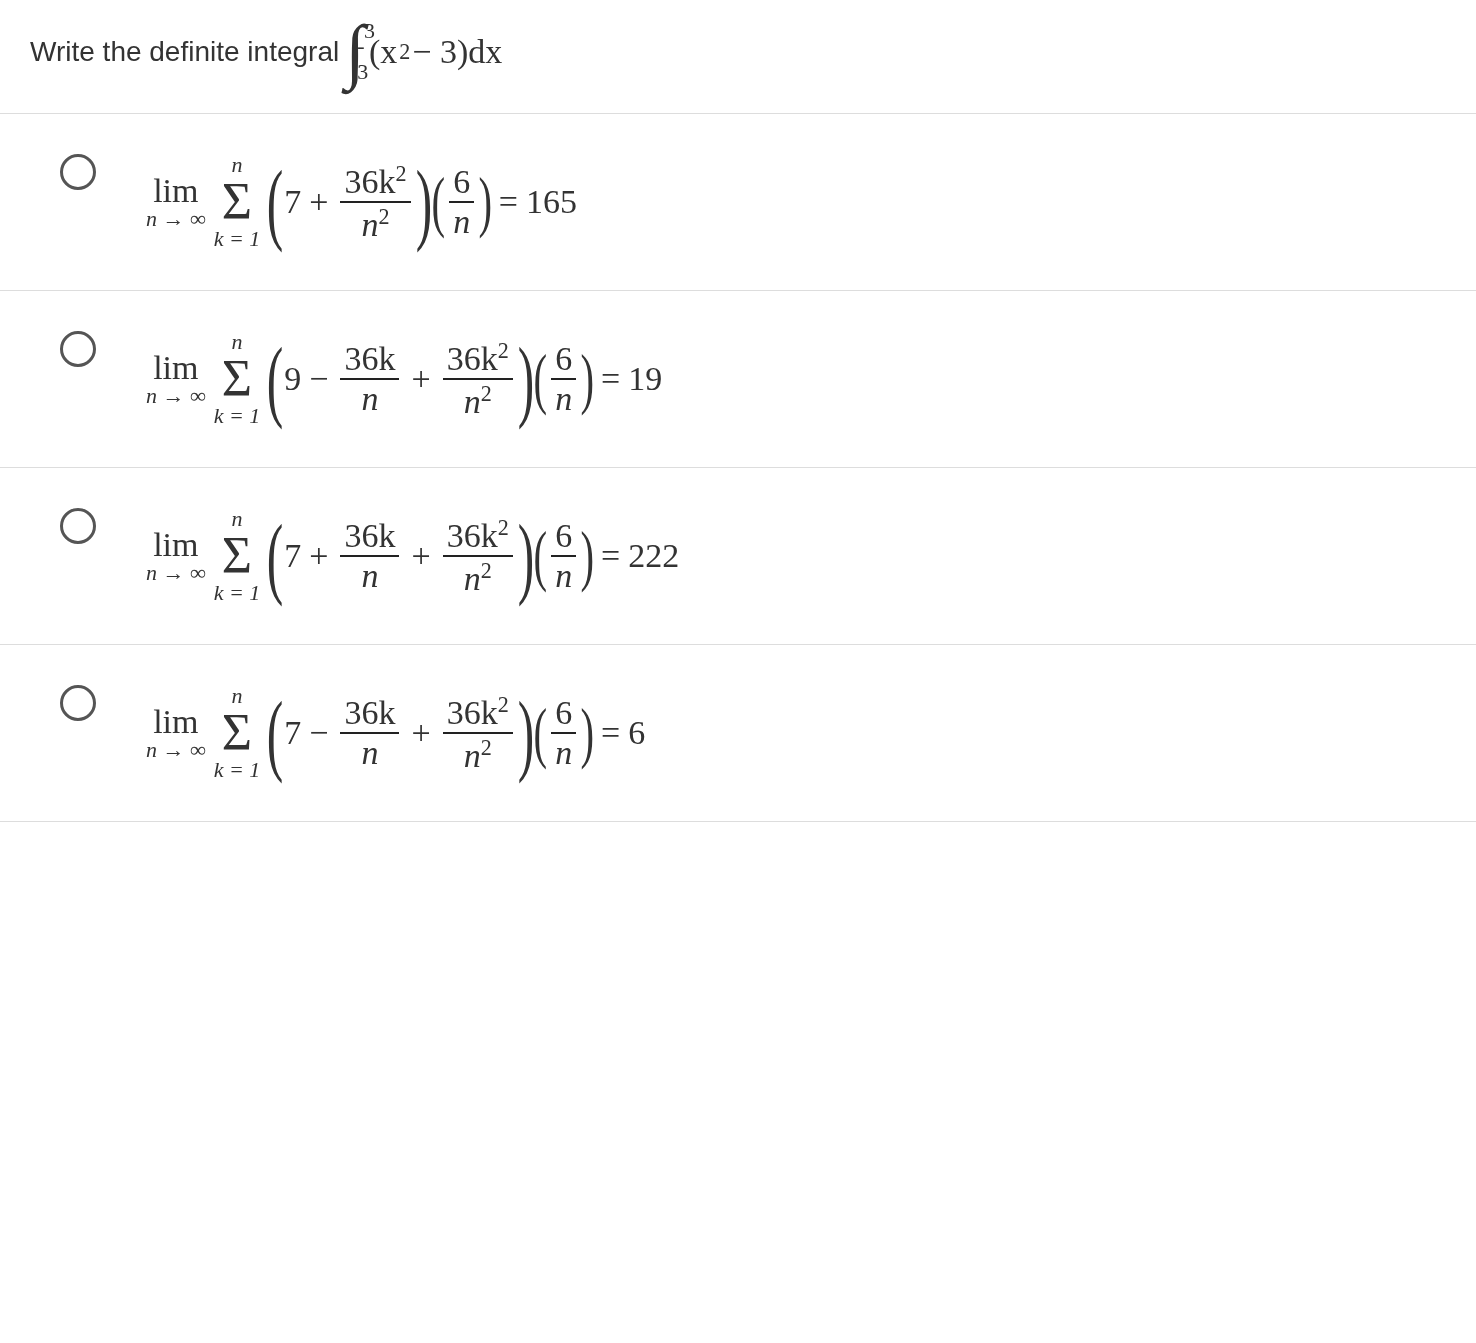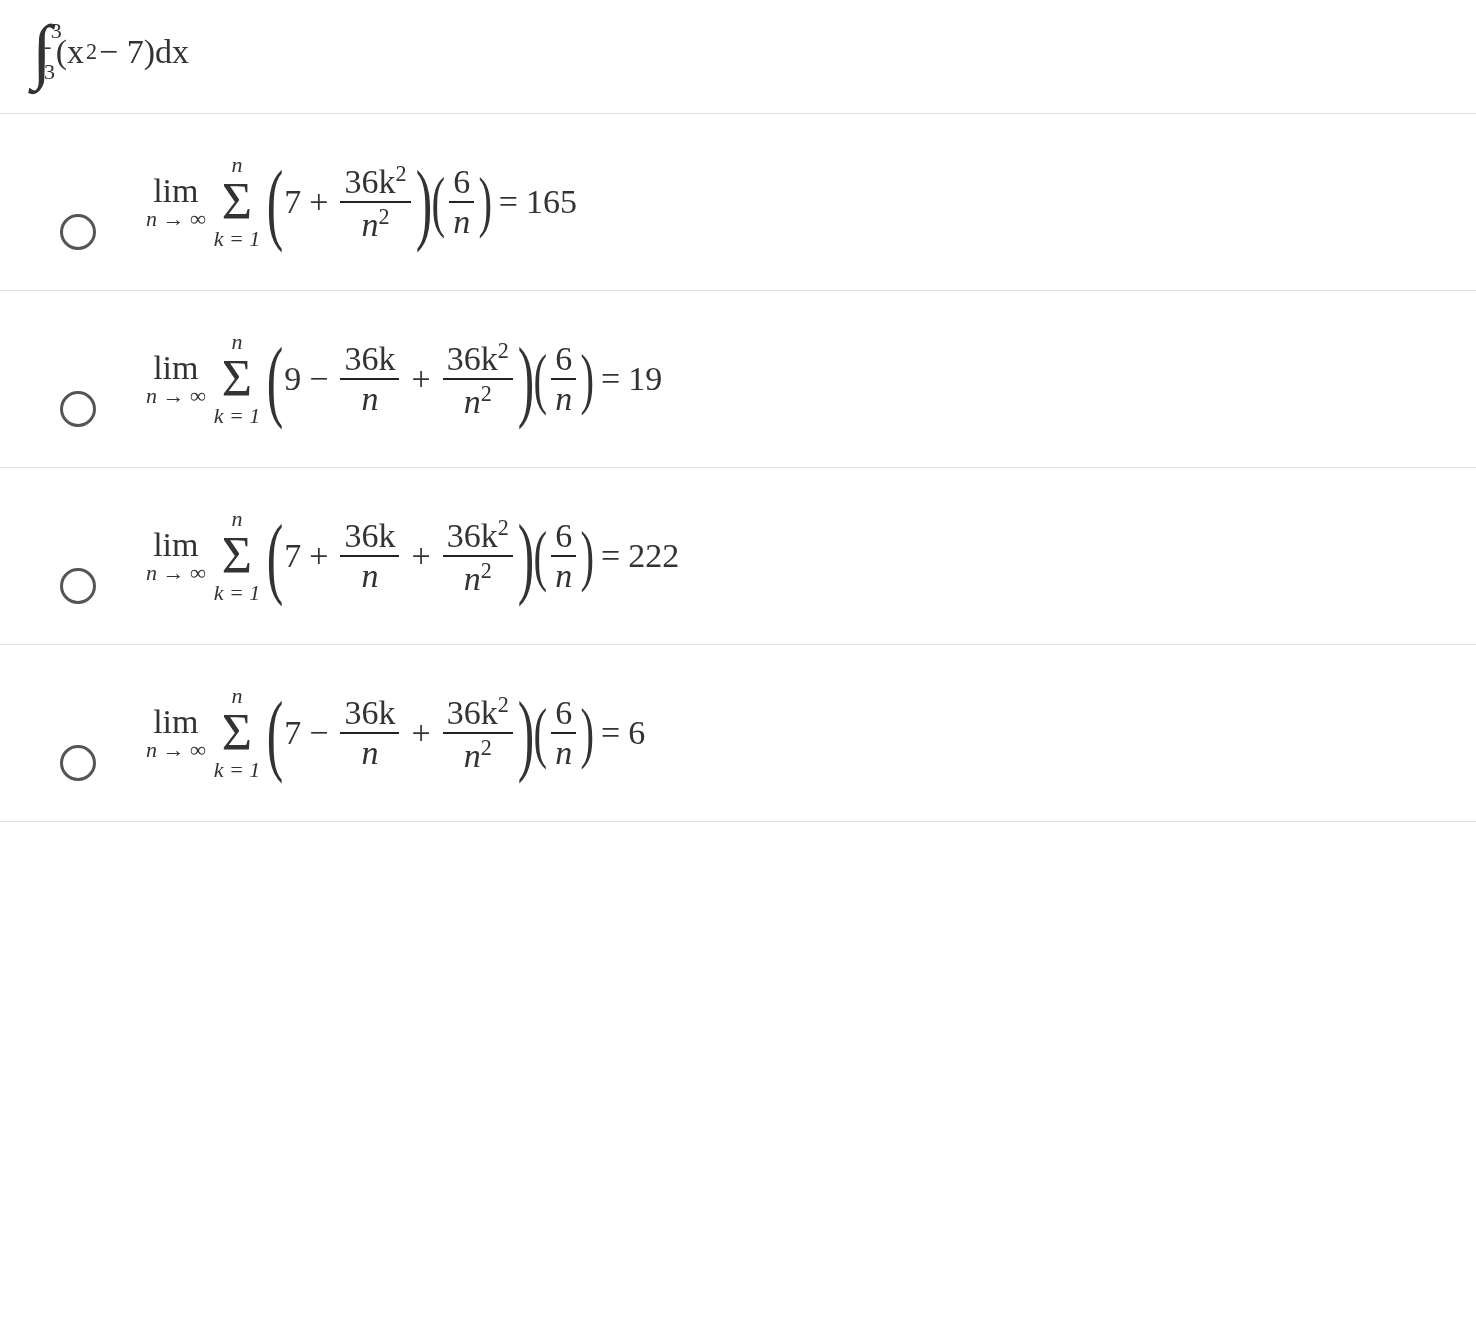--- a/index.html
+++ b/index.html
@@ -14,21 +14,21 @@
   .question {
     padding: 30px 30px 40px 30px;
     border-bottom: 1px solid #ddd;
     display: flex;
     align-items: center;
     flex-wrap: wrap;
     gap: 4px;
   }
   .option-row {
     display: flex;
-    align-items: flex-end;
+    align-items: flex-start;
     padding: 40px 30px 40px 60px;
     border-bottom: 1px solid #ddd;
     gap: 50px;
   }
   .radio {
     width: 30px;
     height: 30px;
     border: 3px solid #555;
     border-radius: 50%;
     flex: 0 0 auto;
@@ -118,29 +118,30 @@
     font-size: 22px;
     font-style: normal;
   }
   .eq { font-style: normal; margin: 0 6px; }
   .plus, .minus { font-style: normal; margin: 0 6px; }
 </style>
 </head>
 <body>
 
 <div class="question">
+  <span>Write the definite integral </span>
   <span class="math">
     <span class="integral">
       <span class="intsym">∫</span>
       <span class="up">3</span>
       <span class="lo">- 3</span>
     </span>
     <span class="rm">(x</span>
       <span class="sup">2</span>
-      <span class="rm"> − 7)dx</span>
+      <span class="rm"> − 3)dx</span>
   </span>
 </div>
 
 <div id="options">
     <div class="option-row">
       <div class="radio"></div>
       <div class="math">
         <span class="limblock">
           <span class="top">lim</span>
           <span class="bot">n → ∞</span>

